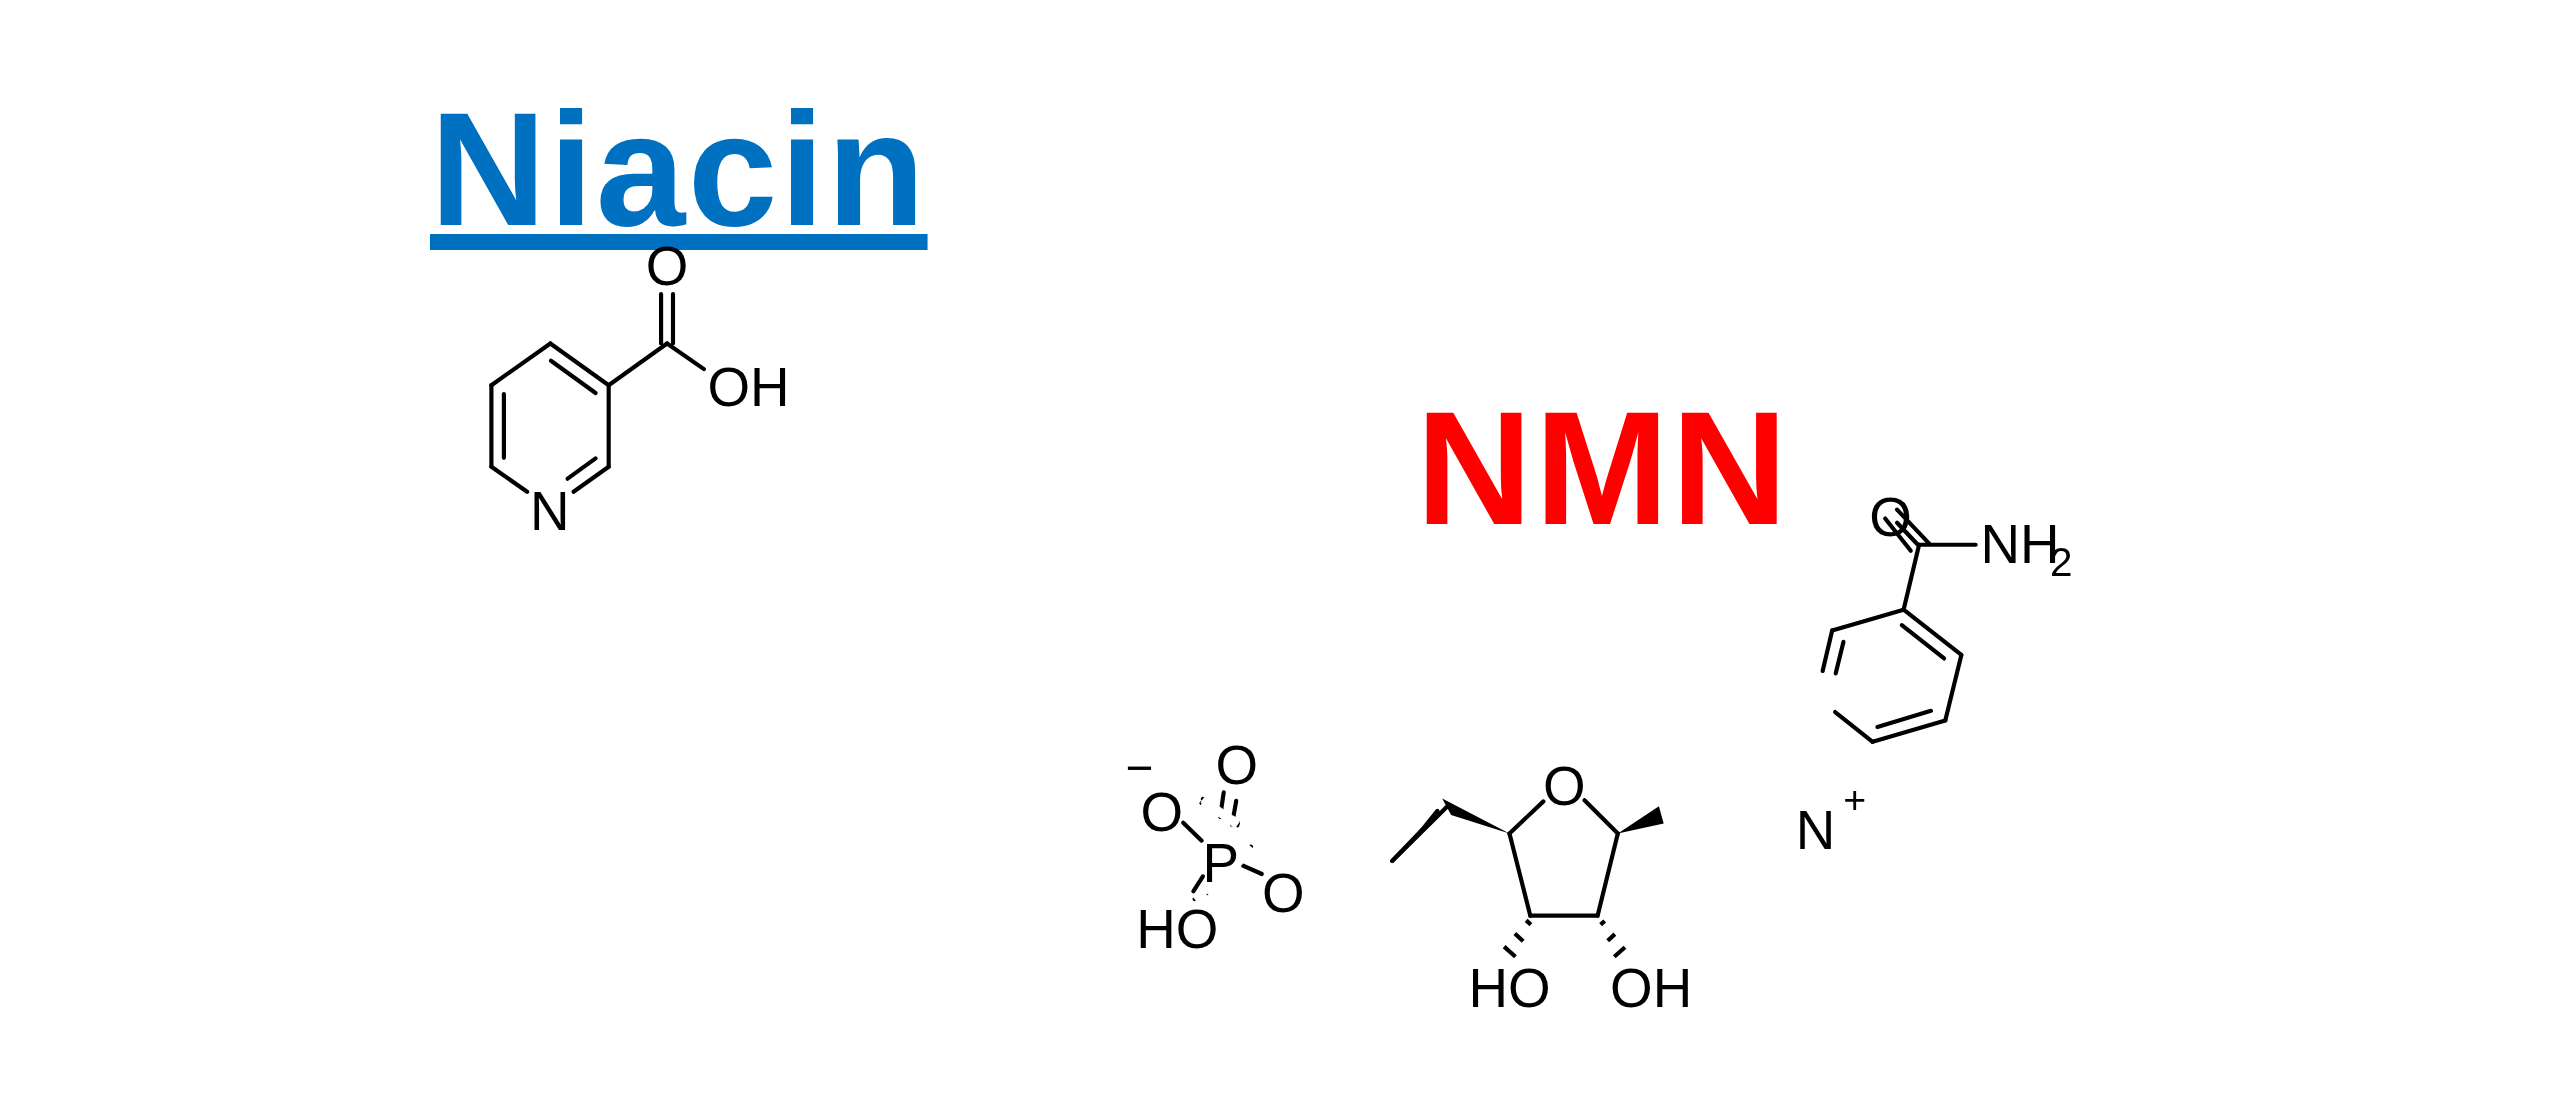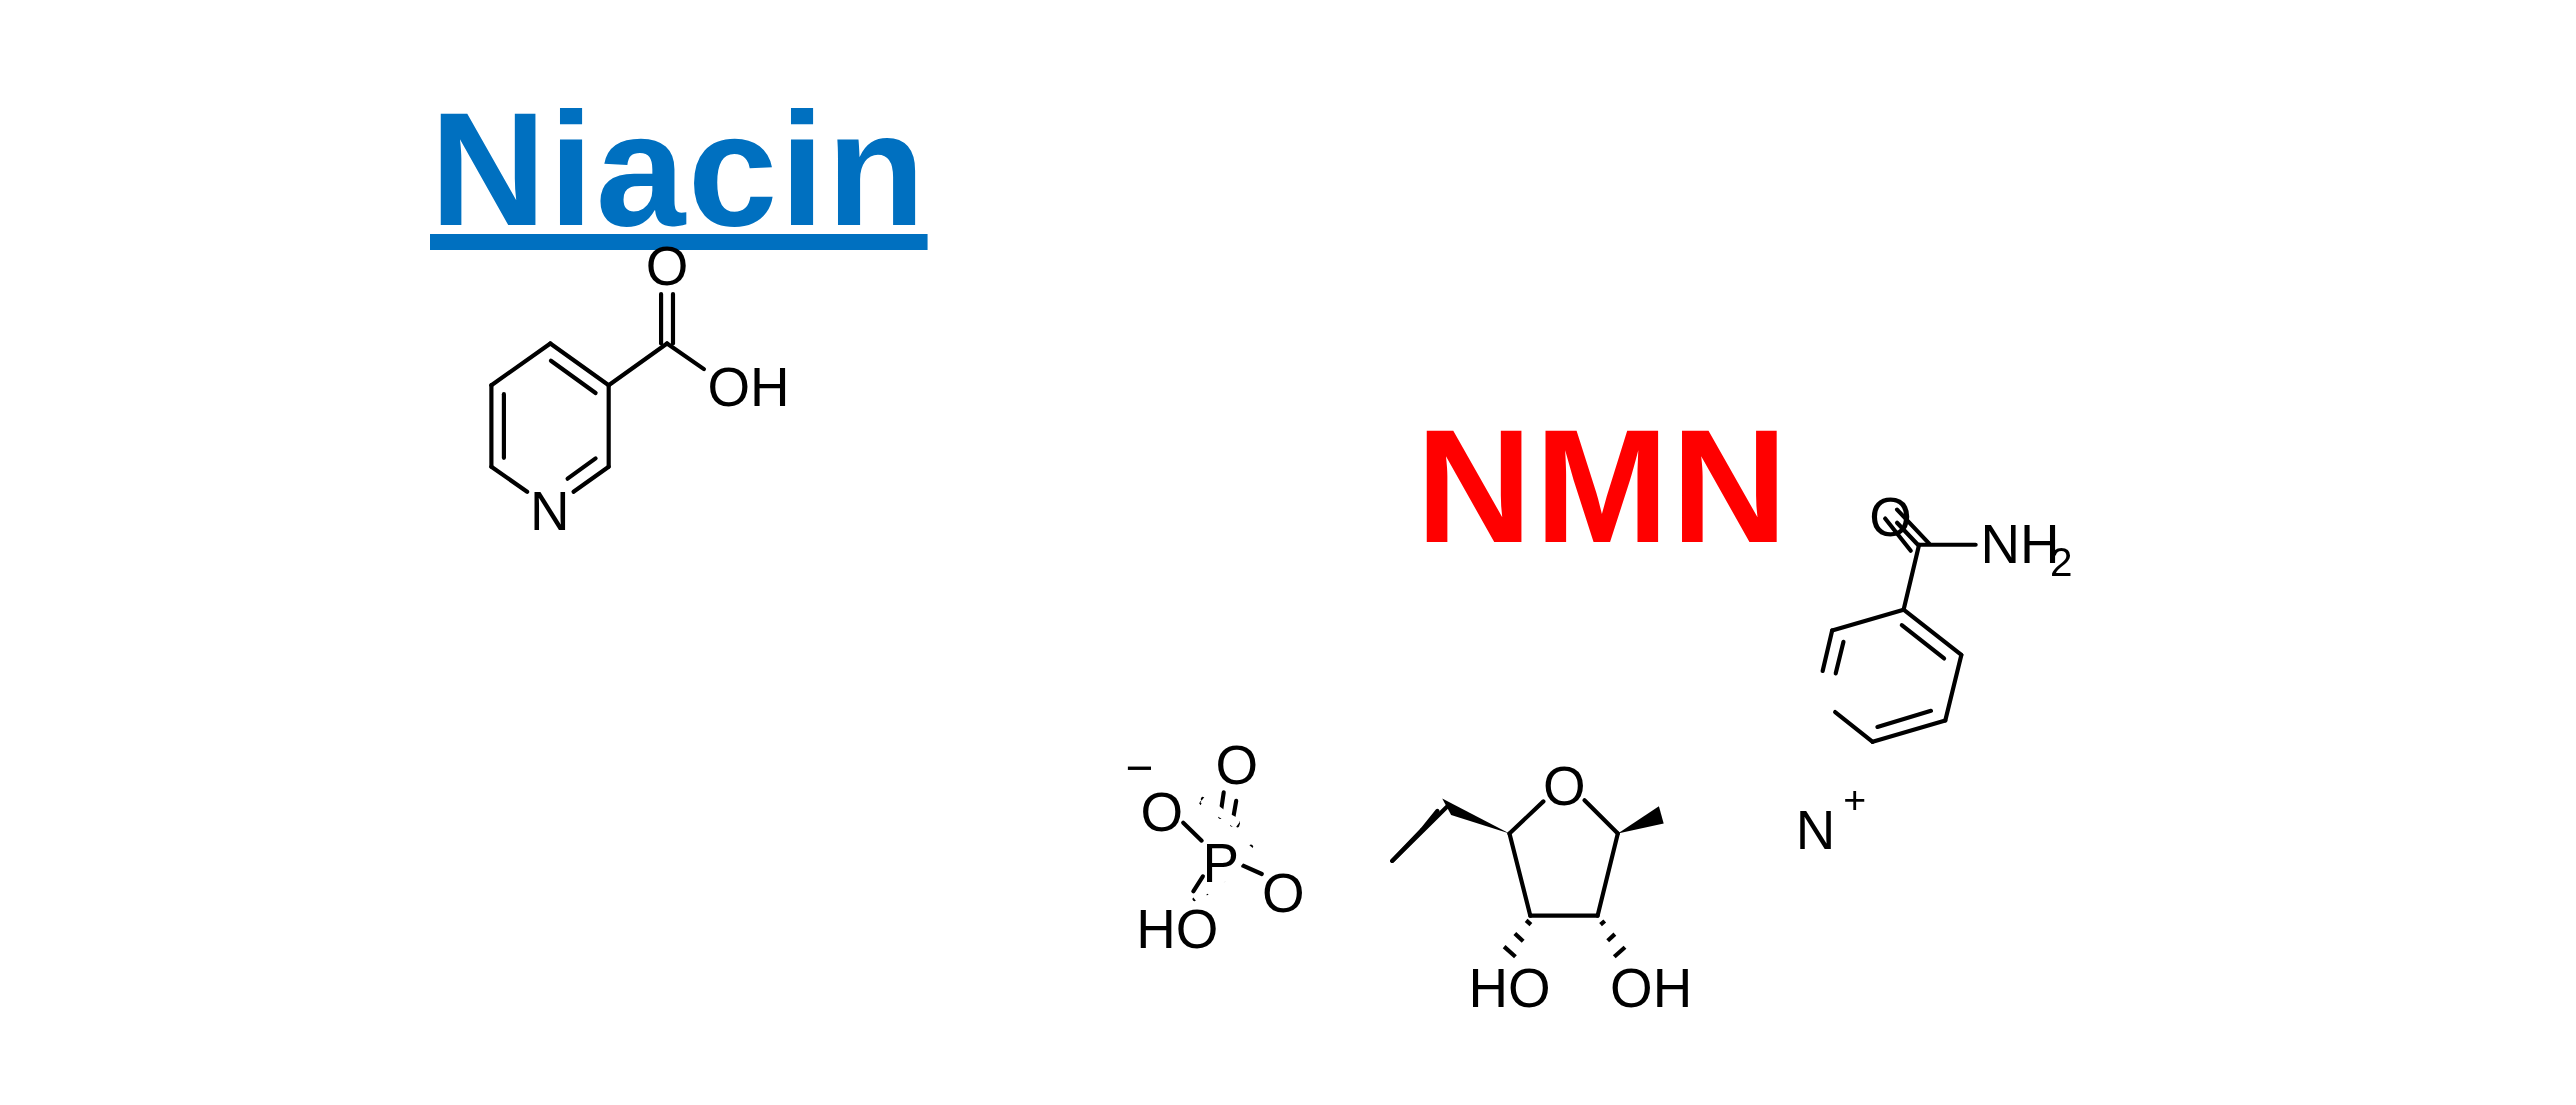--- a/index.html
+++ b/index.html
@@ -1,19 +1,19 @@
 <!DOCTYPE html>
 <html style="font-size:9.5px"><head>
 <meta charset="utf-8">
 <style>
   html, body { margin: 0; padding: 0; background: #ffffff; }
   body { width: 2576px; height: 1105px; position: relative; overflow: hidden; font-family: "Liberation Sans", sans-serif; }
   .title { position: absolute; font-family: "Liberation Sans", sans-serif; font-weight: bold; line-height: 1; letter-spacing: 2.4px; }
   #niacin-title { left: 430px; top: 89px; font-size: 161px; text-decoration: underline; }
-  #nmn-title { left: 1416px; top: 406px; font-size: 161px; }
+  #nmn-title { left: 1416px; top: 388px; font-size: 161px; }
   svg { position: absolute; left: 0; top: 0; }
   svg text { font-family: "Liberation Sans", sans-serif; fill: #000; }
 </style>
 </head>
 <body>
 
 <div id="niacin-title" class="title" style="color:#0070c0">Niacin</div>
 <div id="nmn-title" class="title" style="color:#ff0000">NMN</div>
 
 <svg width="2576" height="1105" viewBox="0 0 4326 1856">

